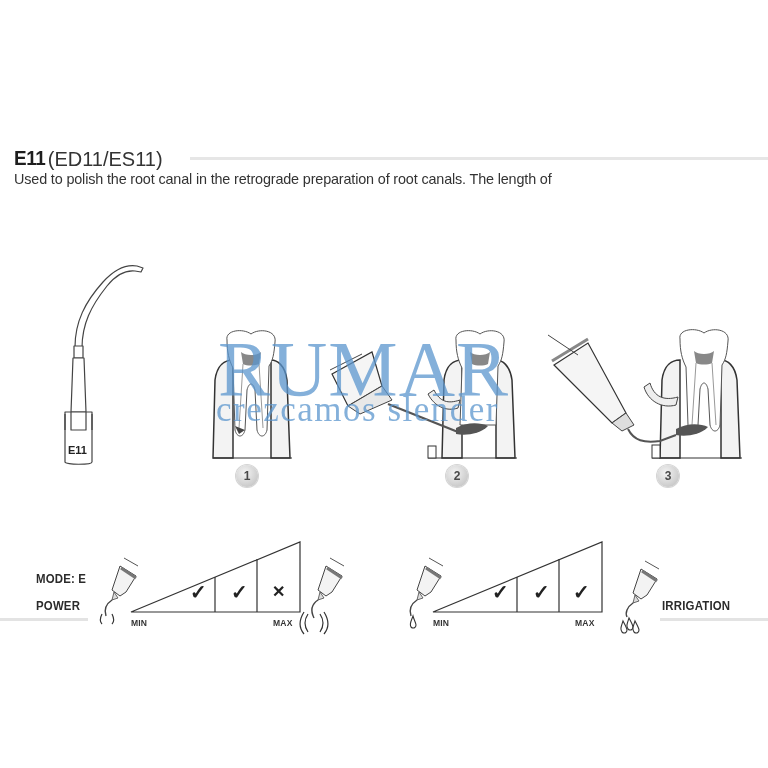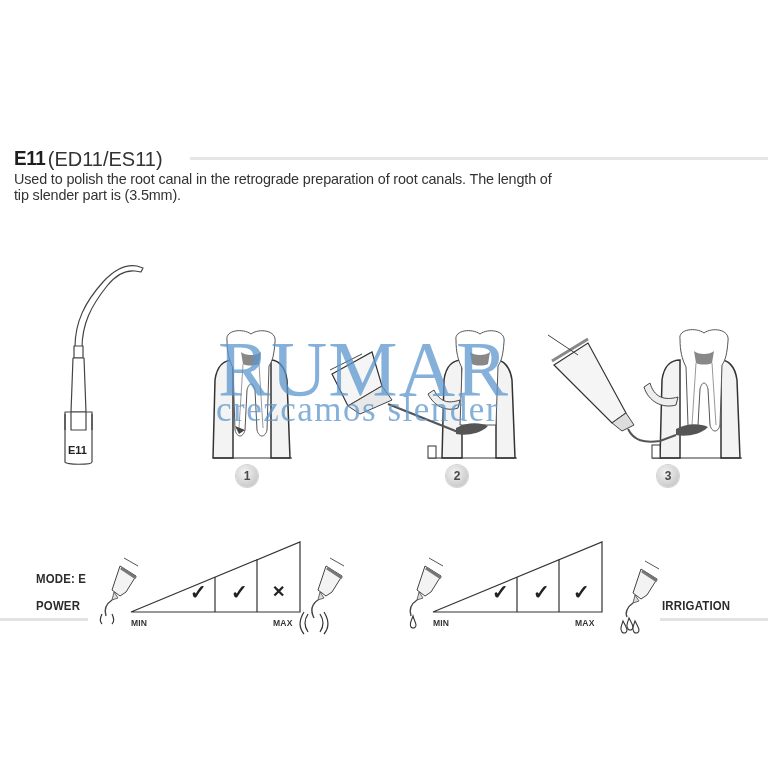--- a/index.html
+++ b/index.html
@@ -30,21 +30,20 @@
 </head>
 <body>
 
 <div class="abs title-row">
   <span class="title-code">E11</span>
   <span class="title-variants">(ED11/ES11)</span>
 </div>
 <div class="abs title-rule"></div>
 <div class="abs desc">
   <div>Used to polish the root canal in the retrograde preparation of root canals. The length of</div>
-  <div>tip slender part is (3.5mm).</div>
 </div>
 
 <div class="abs" style="left:55px; top:262px; width:100px; height:205px;">
   <svg width="100" height="205" viewBox="0 0 100 205">
     <g fill="#fff" stroke="#444" stroke-width="1.2" stroke-linejoin="round">
 
       <path d="M20 85 C20 60, 30 40, 48 20 C58 9, 70 2, 82 4 L88 6 L86 10 L80 9 C70 8, 60 14, 52 24 C36 44, 27 62, 27 86 Z"></path>
 
       <path d="M19 84 L28 84 L28 96 L19 96 Z"></path>
 

